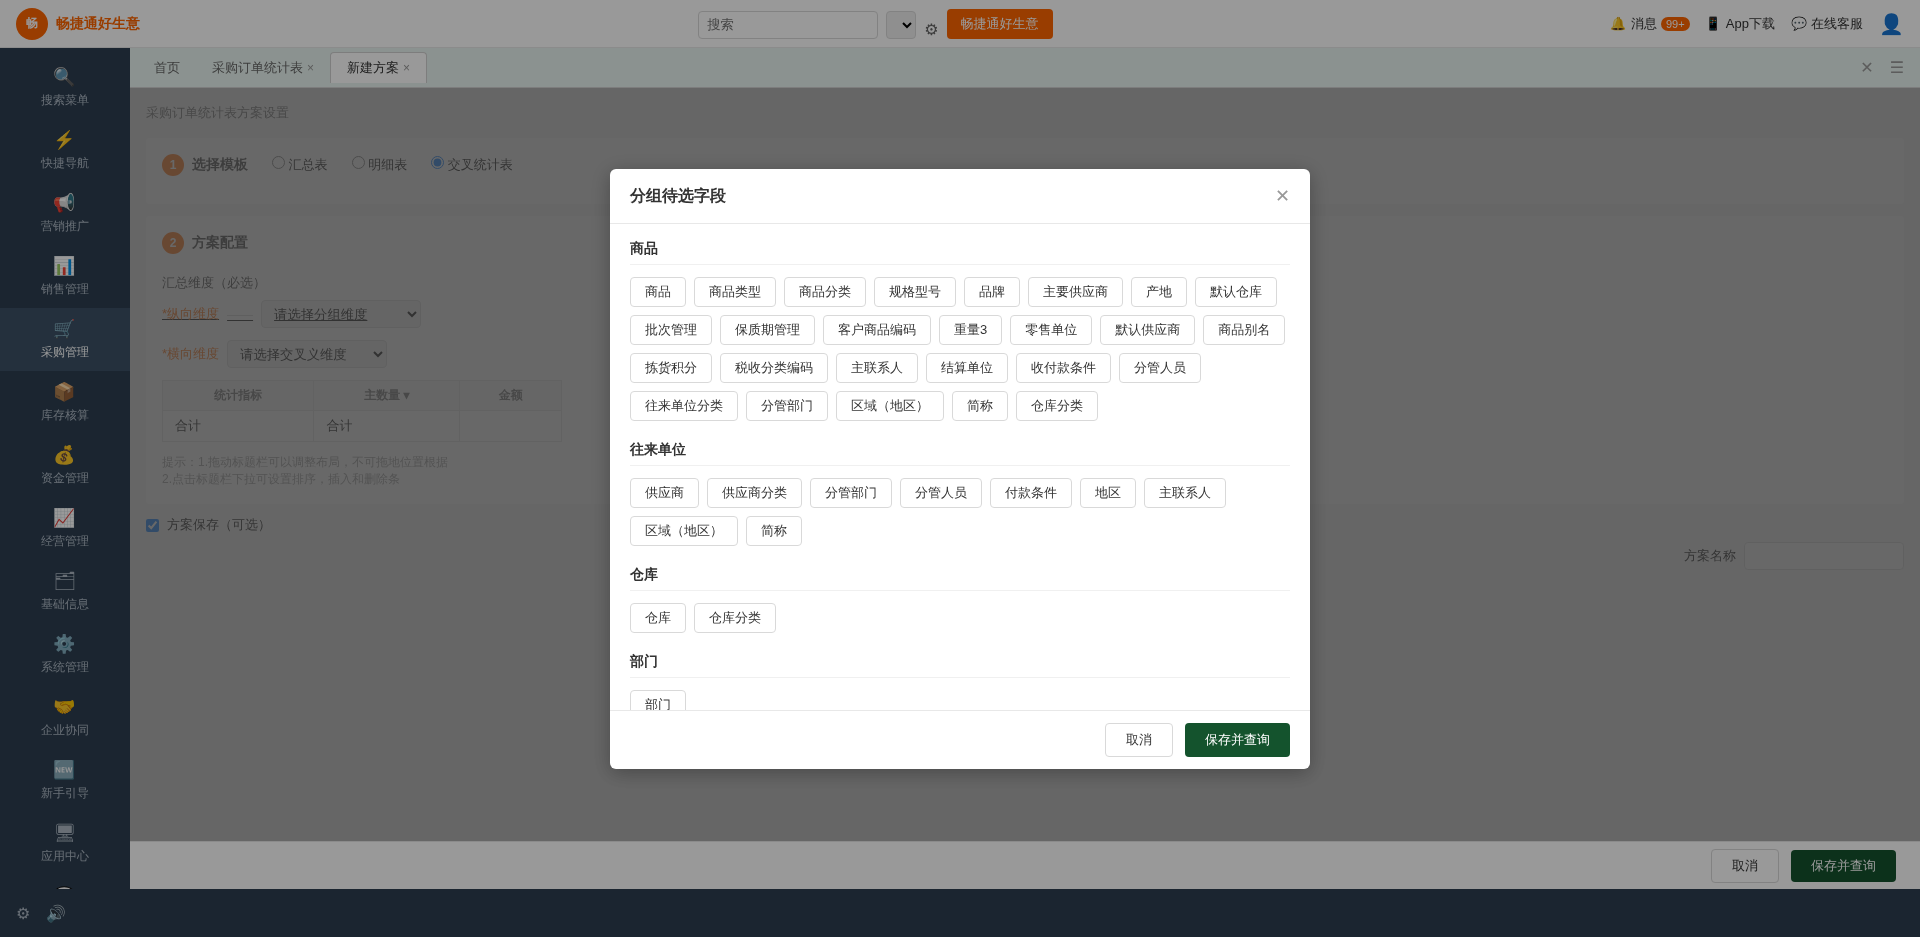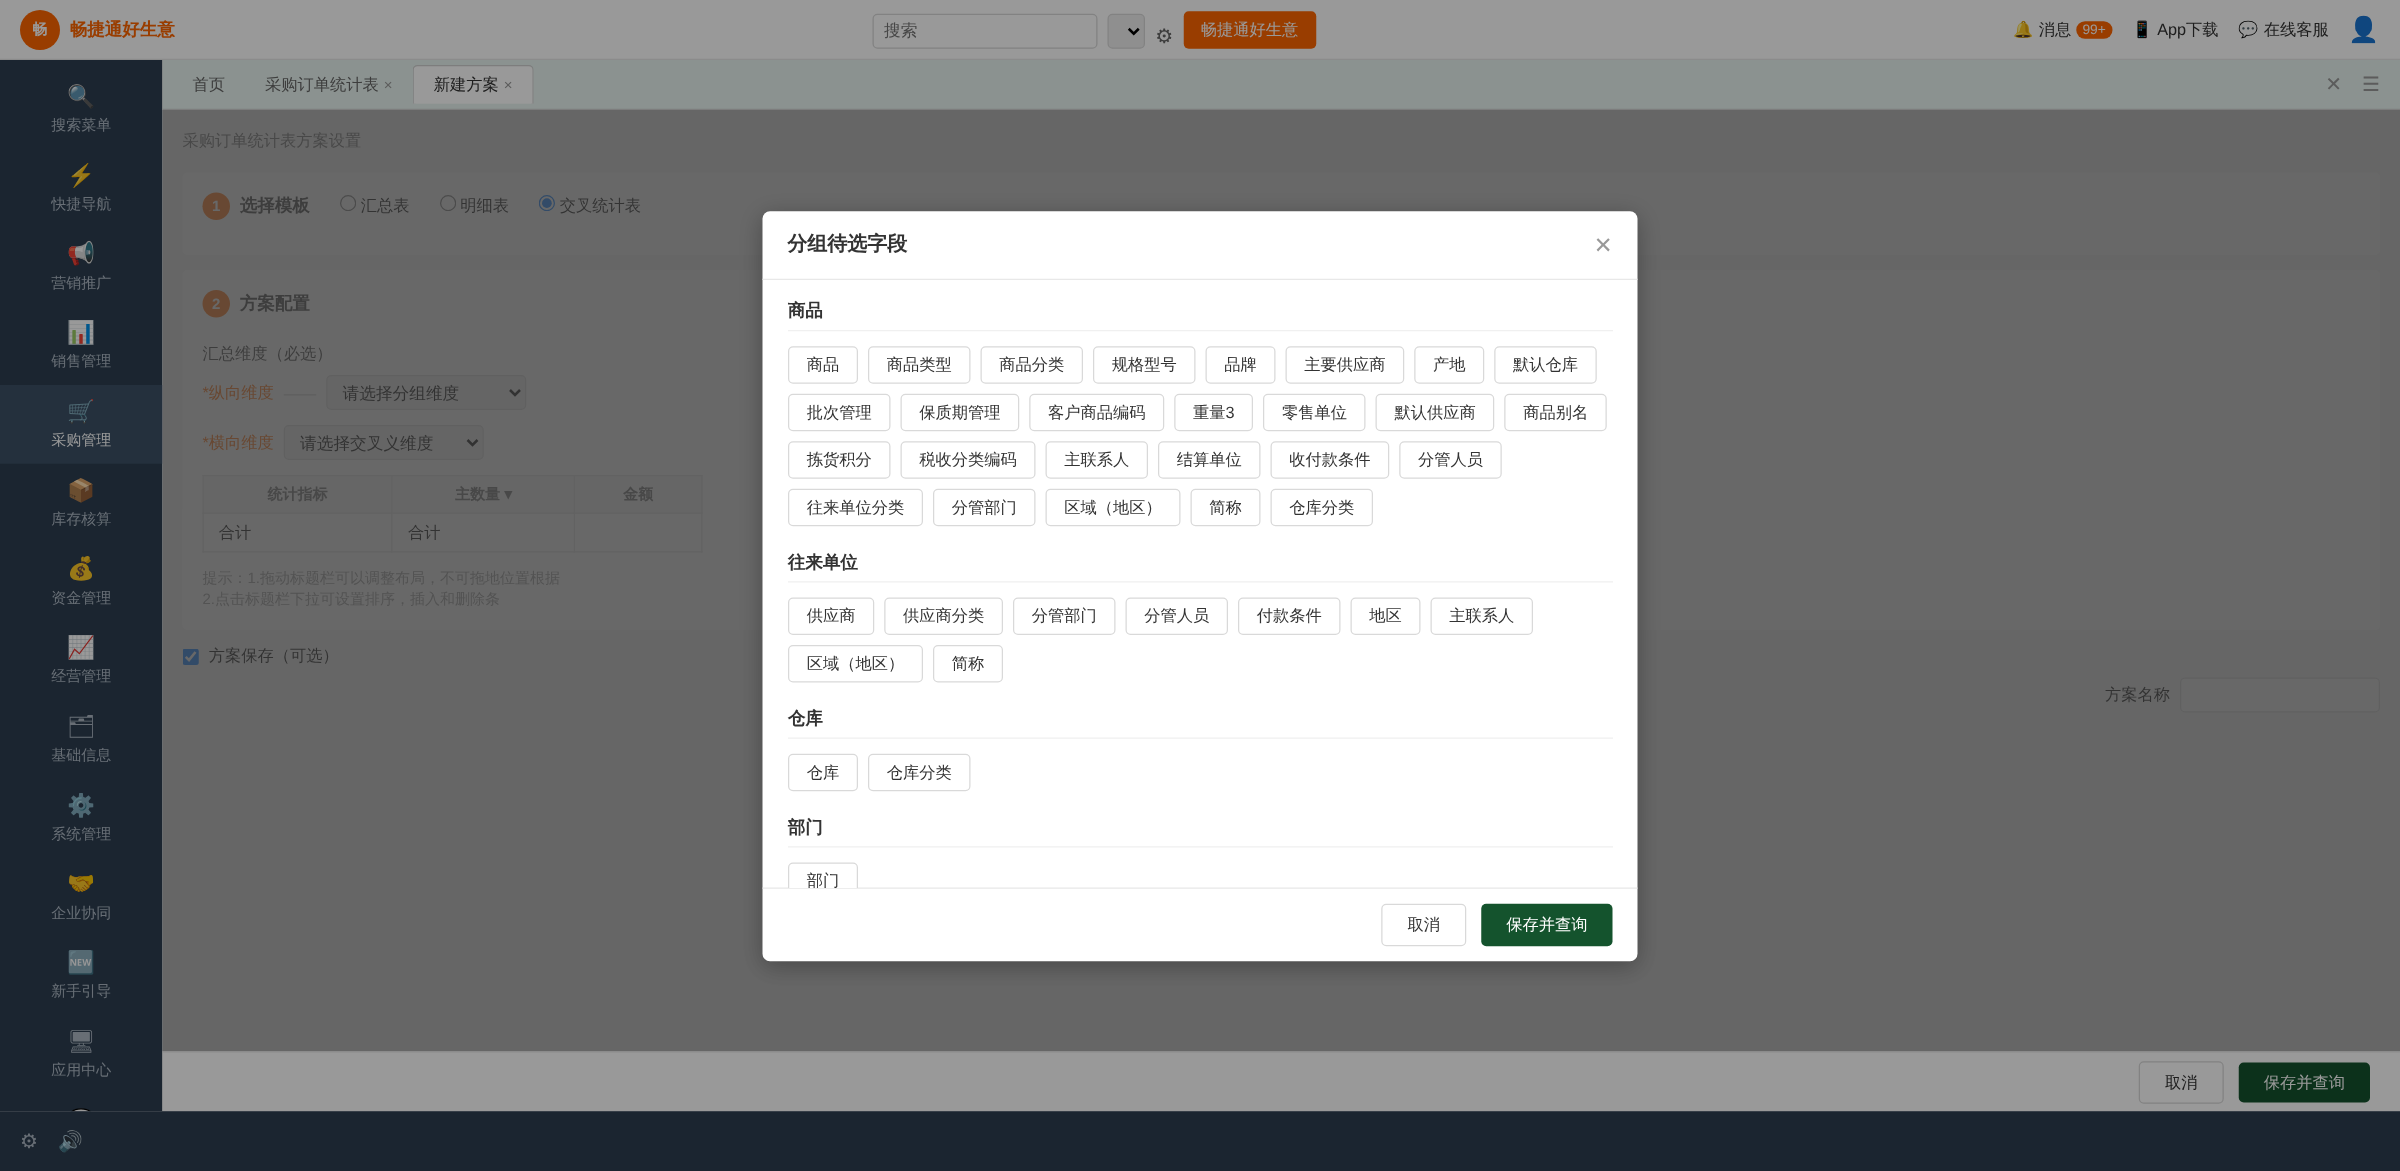--- a/index.html
+++ b/index.html
@@ -35,21 +35,21 @@
     .tab.active { background: #fff; color: #333; border: 1px solid #d0d0d0; border-bottom: none; }
     .tab.inactive { color: #666; }
     .tab-close { color: #999; cursor: pointer; font-size: 12px; }
 
     
     .bg-overlay { position: absolute; inset: 0; background: rgba(0,0,0,0.3); z-index: 10; }
 
     
     .modal-backdrop { position: fixed; inset: 0; background: rgba(0,0,0,0.4); z-index: 100; display: flex; align-items: center; justify-content: center; }
     .modal { background: #fff; border-radius: 6px; width: 700px; max-height: 600px; display: flex; flex-direction: column; box-shadow: 0 4px 20px rgba(0,0,0,0.3); }
-    .modal-header { padding: 16px 20px; border-bottom: 1px solid #e8e8e8; display: flex; justify-content: space-between; align-items: flex-start; font-size: 16px; font-weight: 600; color: #333; }
+    .modal-header { padding: 16px 20px; border-bottom: 1px solid #e8e8e8; display: flex; justify-content: space-between; align-items: flex-end; font-size: 16px; font-weight: 600; color: #333; }
     .modal-close { cursor: pointer; color: #999; font-size: 18px; border: none; background: none; }
     .modal-body { flex: 1; overflow-y: auto; padding: 16px 20px; }
     .modal-footer { padding: 12px 20px; border-top: 1px solid #e8e8e8; display: flex; justify-content: flex-end; gap: 12px; }
 
     
     .field-section { margin-bottom: 20px; }
     .section-title { font-size: 14px; font-weight: 600; color: #333; margin-bottom: 12px; padding-bottom: 6px; border-bottom: 1px solid #f0f0f0; }
     .field-tags { display: flex; flex-wrap: wrap; gap: 8px; }
     .field-tag { border: 1px solid #d9d9d9; border-radius: 4px; padding: 5px 14px; font-size: 13px; color: #333; cursor: pointer; background: #fff; white-space: nowrap; }
 
@@ -208,21 +208,21 @@
               </label>
             </div>
           </div>
           <div class="section-card">
             <div class="step-header">
               <div class="step-num">2</div>
               <span class="step-title">方案配置</span>
             </div>
             <div style="padding:8px 0;color:#333;font-size:13px;">汇总维度（必选）</div>
             <div style="display:flex;gap:16px;margin-bottom:12px;">
-              <div style="display:flex;align-items:center;gap:8px;">
+              <div style="display:flex;align-items:center;gap:8px;text-decoration:underline;">
                 <label style="color:#f60;font-size:13px;">*纵向维度</label>
                 <span style="color:#ccc;">——</span>
                 <select style="width:160px;height:28px;border:1px solid #d9d9d9;border-radius:4px;padding:0 8px;">
                   <option>请选择分组维度</option>
                 </select>
               </div>
             </div>
             <div style="display:flex;gap:16px;margin-bottom:12px;">
               <div style="display:flex;align-items:center;gap:8px;">
                 <label style="color:#f60;font-size:13px;">*横向维度</label>

